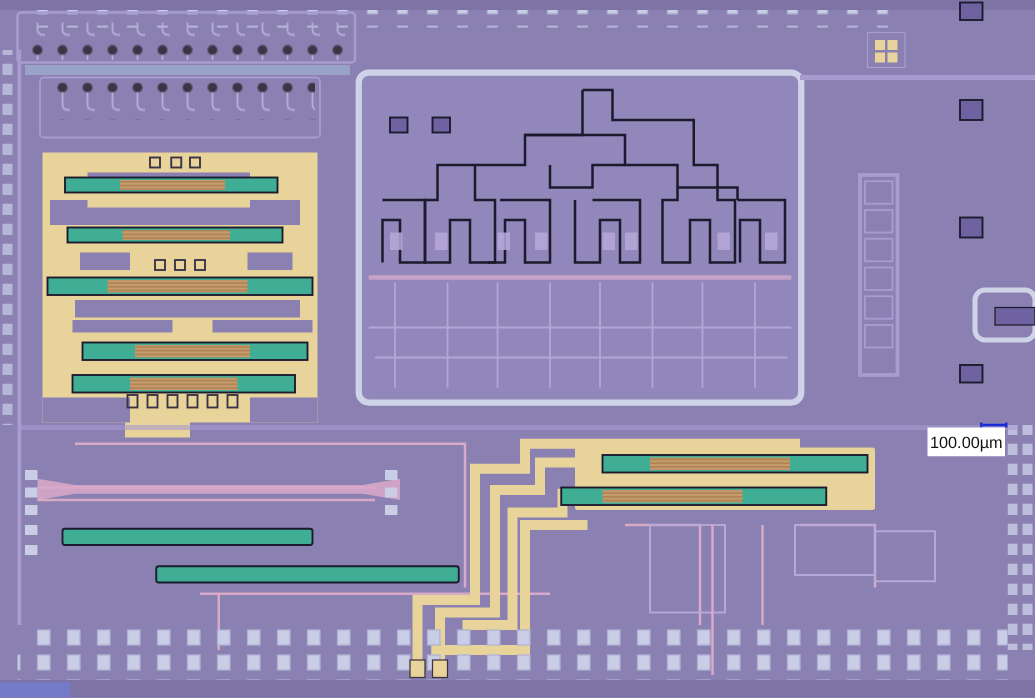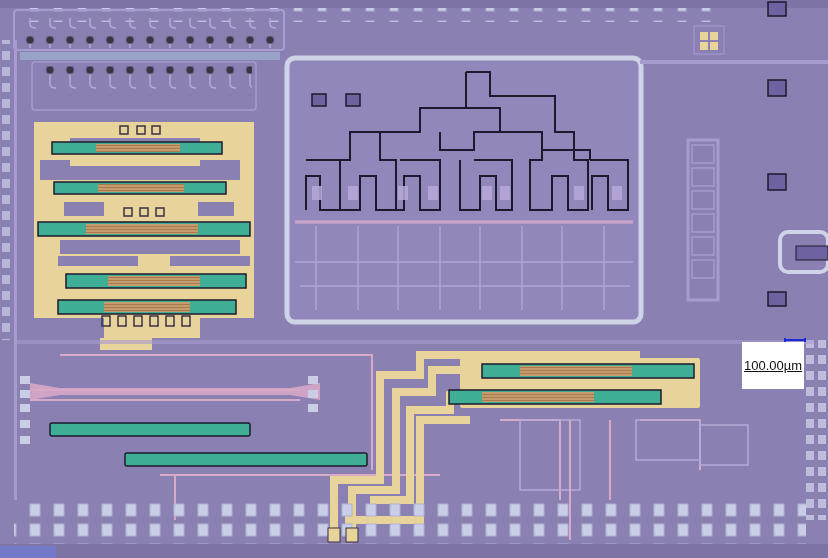--- a/index.html
+++ b/index.html
@@ -1,19 +1,19 @@
 <!DOCTYPE html>
 <html><head>
 <meta charset="utf-8">
 <style>
   html,body{margin:0;padding:0;}
   body{width:828px;height:558px;overflow:hidden;background:#8a7fb0;font-family:"Liberation Sans",sans-serif;}
   #chip{position:relative;width:828px;height:558px;background:#8b80b2;overflow:hidden;}
   svg{position:absolute;left:0;top:0;}
-  .scale{position:absolute;left:742px;top:342px;background:#ffffff;color:#111;font-size:13px;line-height:15px;padding:16px 2px;font-family:"Liberation Sans",sans-serif;text-decoration:underline;}
+  .scale{position:absolute;left:742px;top:342px;background:#ffffff;color:#111;font-size:13px;line-height:15px;padding:4px 2px;font-family:"Liberation Sans",sans-serif;}
   .scalebar{position:absolute;left:784px;top:338px;width:18px;height:4px;border-left:2px solid #1a2bd6;border-right:2px solid #1a2bd6;}
   .scalebar::after{content:"";position:absolute;left:0;right:0;top:1px;height:2px;background:#1a2bd6;}
 </style>
 </head>
 <body>
 
 <div id="chip">
 <svg width="828" height="558" viewBox="0 0 828 558">
   <defs>
     <pattern id="padrow" x="0" y="0" width="24" height="20" patternUnits="userSpaceOnUse">

